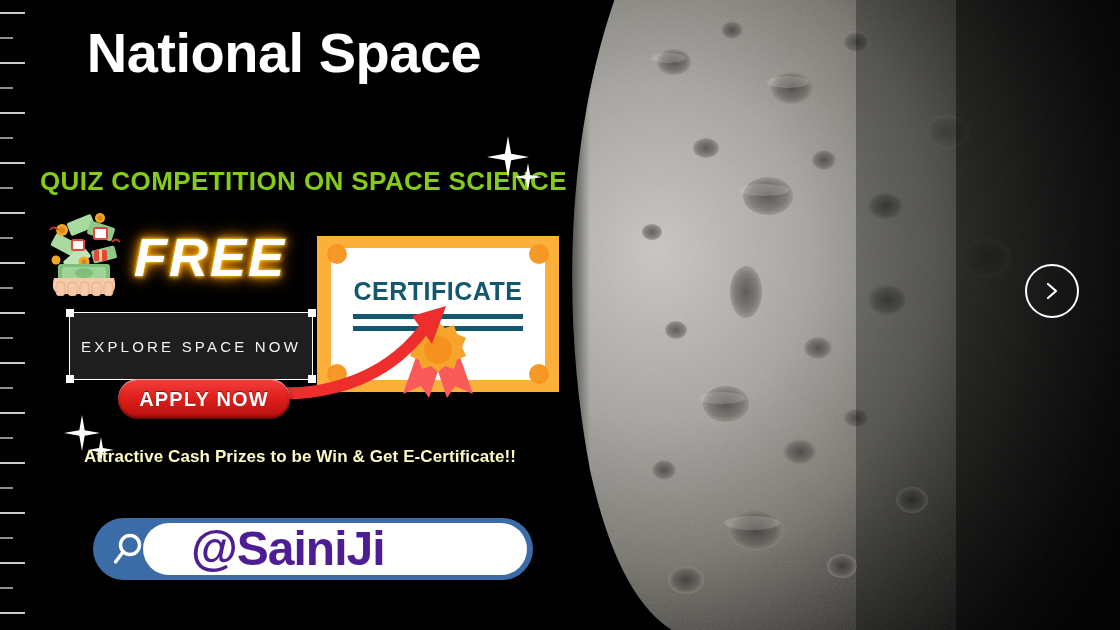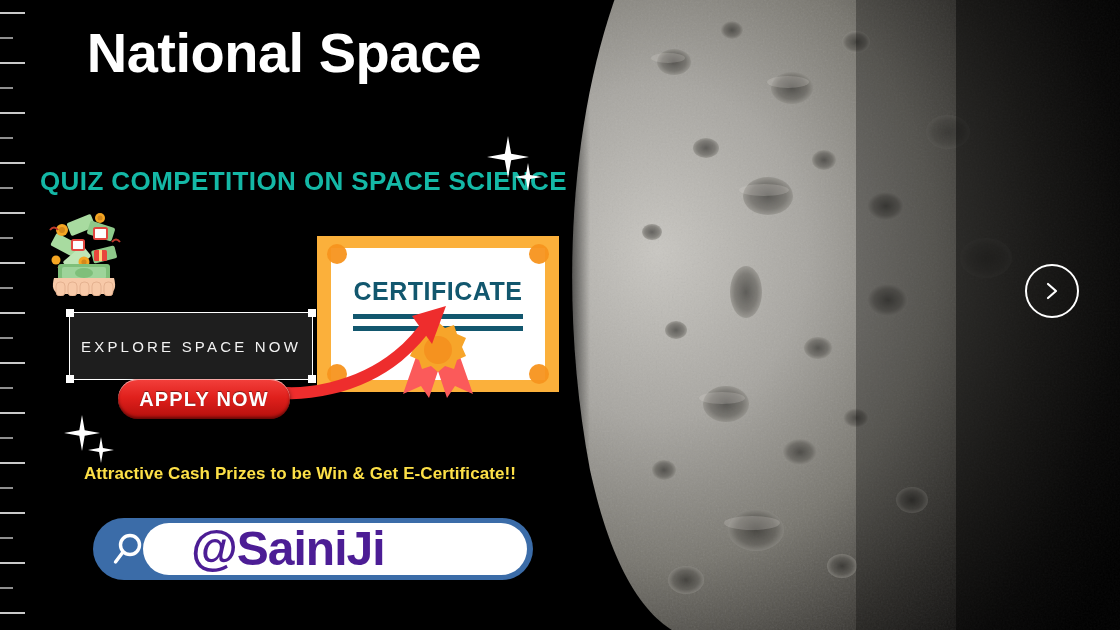--- a/index.html
+++ b/index.html
@@ -22,21 +22,21 @@
   .tick.long  { width:25px; }
 
   
   .title {
     position:absolute; left:0; top:16px; width:560px;
     text-align:center; color:#fff;
     font-size:56px; line-height:1.32; font-weight:700; letter-spacing:-0.5px;padding-left:8px;
   }
   .subtitle {
     position:absolute; left:0; top:166px; width:560px;
-    text-align:center; color:#14b8a6;
+    text-align:center; color:#84cc16;
     font-size:26px; font-weight:600; letter-spacing:0.4px; white-space:nowrap;padding-left:40px;
   }
 
   
   .spark { position:absolute; pointer-events:none; }
 
   
   .money { position:absolute; left:38px; top:208px; width:92px; height:88px; }
 
   
@@ -79,22 +79,22 @@
     background:linear-gradient(180deg,#f3403c 0%,#e0201c 46%,#b50f0c 100%);
     box-shadow: inset 0 1px 0 rgba(255,255,255,.55),
                 inset 0 -2px 3px rgba(0,0,0,.45),
                 0 2px 5px rgba(0,0,0,.6);
     color:#fff; font-size:20px; font-weight:800; letter-spacing:1.2px;
     cursor:pointer; text-shadow:0 -1px 1px rgba(0,0,0,.45);
   }
 
   
   .prize {
-    position:absolute; left:0px; top:464px; width:600px;
-    text-align:center; color:#fde047;
+    position:absolute; left:0px; top:447px; width:600px;
+    text-align:center; color:#fef9c3;
     font-size:17px; font-weight:700; letter-spacing:0.1px; white-space:nowrap;
   }
 
   
   .handlebar {
     position:absolute; left:93px; top:518px; width:440px; height:62px;
     border-radius:31px; background:#3b6ca8;
     box-shadow:0 2px 6px rgba(0,0,0,.6);
     display:flex; align-items:center;
   }
@@ -285,20 +285,21 @@
       <g fill="#f7c9a8" stroke="#e0ac8a" stroke-width="0.8">
         <rect x="18" y="74" width="9" height="14" rx="4"></rect>
         <rect x="30" y="74" width="9" height="14" rx="4"></rect>
         <rect x="42" y="74" width="9" height="14" rx="4"></rect>
         <rect x="54" y="74" width="9" height="14" rx="4"></rect>
         <rect x="66" y="74" width="9" height="14" rx="4"></rect>
       </g>
     </g>
   </svg>
 
+  <div class="free">FREE</div>
 
   <svg class="cert" viewBox="0 0 242 162">
     <rect x="0" y="0" width="242" height="156" fill="#fbb03b"></rect>
     <rect x="14" y="12" width="214" height="132" fill="#ffffff"></rect>
     <circle cx="20" cy="18" r="10" fill="#f7941e" opacity="0.95"></circle>
     <circle cx="222" cy="18" r="10" fill="#f7941e" opacity="0.95"></circle>
     <circle cx="20" cy="138" r="10" fill="#f7941e" opacity="0.95"></circle>
     <circle cx="222" cy="138" r="10" fill="#f7941e" opacity="0.95"></circle>
     <text x="121" y="64" text-anchor="middle" font-family="Liberation Sans, sans-serif" font-size="25" font-weight="700" fill="#12576e" letter-spacing="0.5">CERTIFICATE</text>
     <rect x="36" y="78" width="170" height="5" fill="#12576e"></rect>

